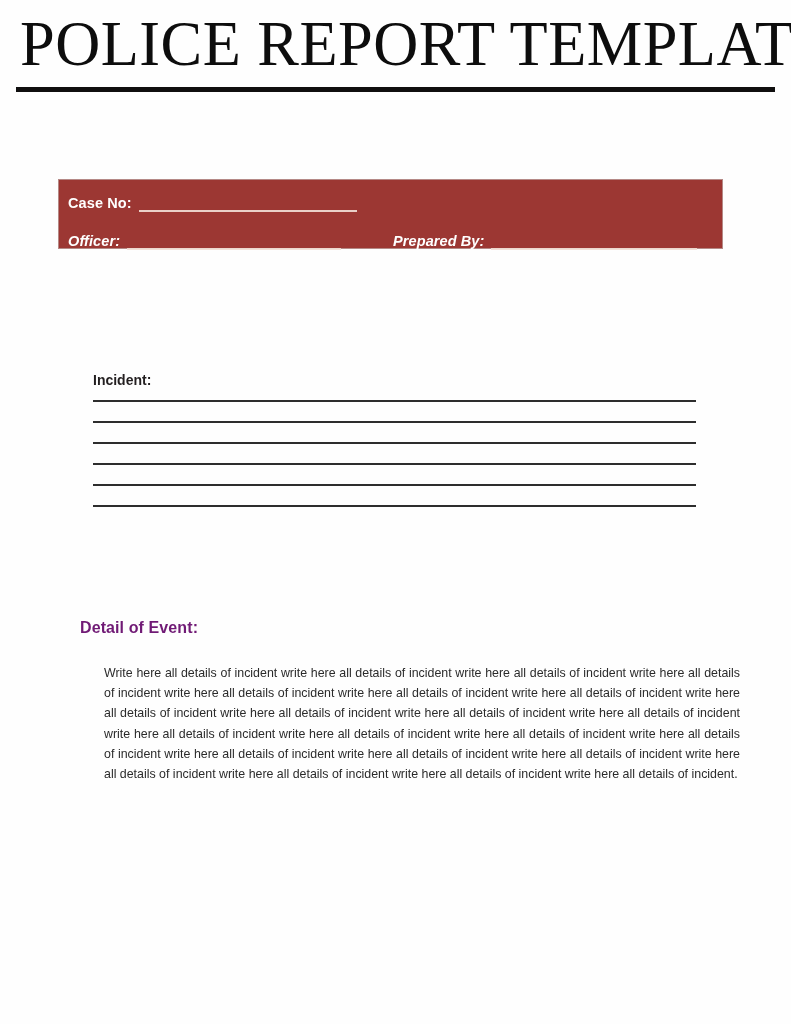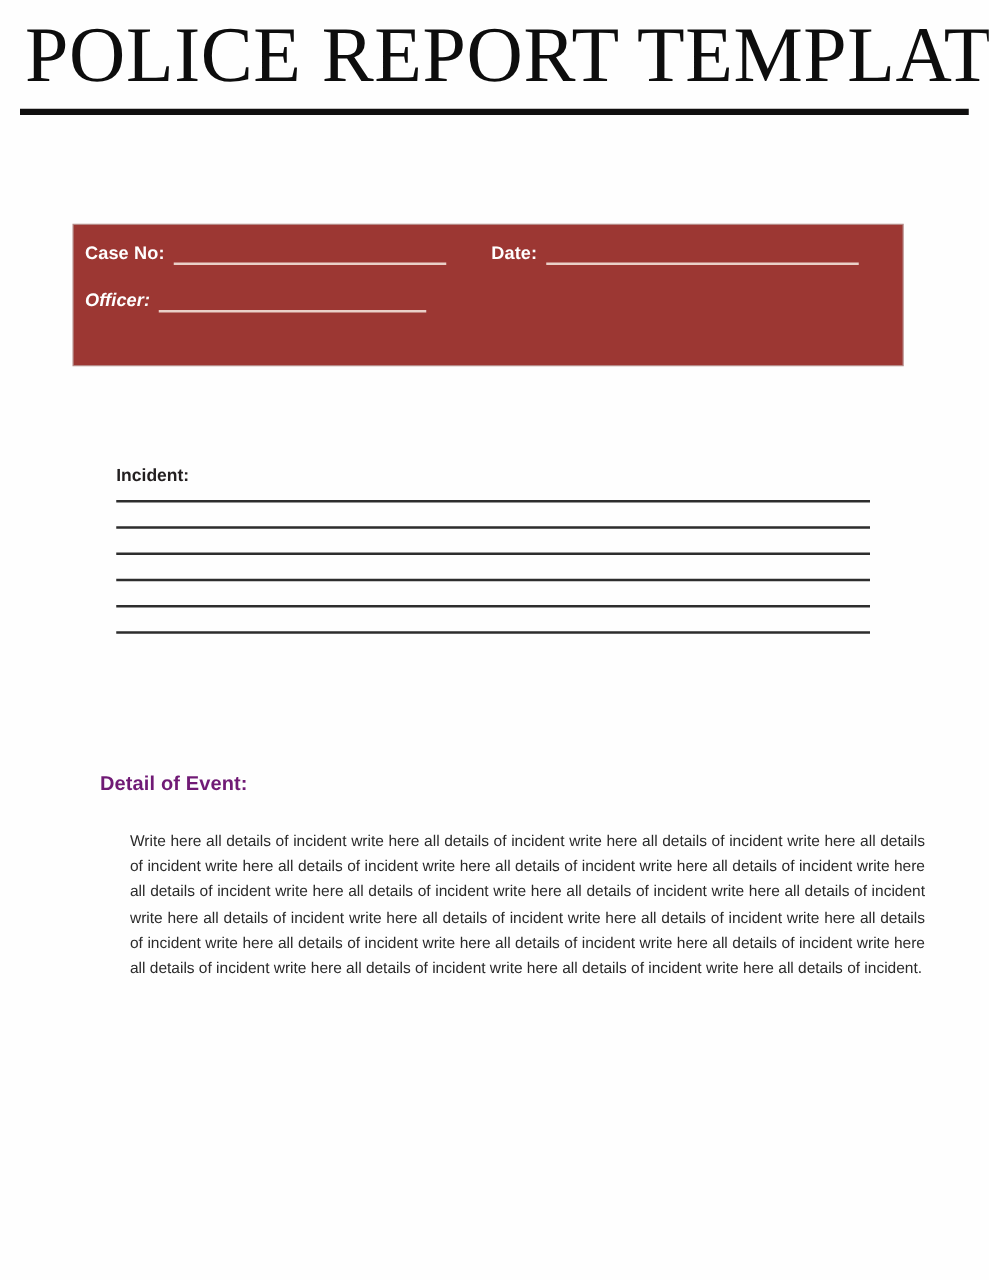--- a/index.html
+++ b/index.html
@@ -47,21 +47,21 @@
     height: 5px;
     background: #100f0f;
   }
 
   
   .header-band {
     position: absolute;
     left: 59px;
     top: 180px;
     width: 663px;
-    height: 112px;
+    height: 68px;
     background: #9c3733;
     box-shadow: 0 0 0 1px rgba(120,40,35,0.55);
   }
 
   .field-row {
     position: absolute;
     height: 26px;
     display: flex;
     align-items: center;
   }
@@ -147,30 +147,30 @@
 
   <div class="title-rule"></div>
 
   <div class="header-band">
 
     <div class="field-row row-1 col-left">
       <span class="field-label">Case No:</span>
       <span class="field-line line-case"></span>
     </div>
 
-    <div class="field-row row-1 col-right">
-      <span class="field-label">Date:</span>
-      <span class="field-line line-date"></span>
-    </div>
 
     <div class="field-row row-2 col-left">
       <span class="field-label">Officer:</span>
       <span class="field-line line-officer"></span>
     </div>
 
+    <div class="field-row row-2 col-right">
+      <span class="field-label">Prepared By:</span>
+      <span class="field-line line-prepared"></span>
+    </div>
 
   </div>
 
   <div class="incident-label">Incident:</div>
 
   <div class="rules">
     <div class="rule-line"></div>
     <div class="rule-line"></div>
     <div class="rule-line"></div>
     <div class="rule-line"></div>

